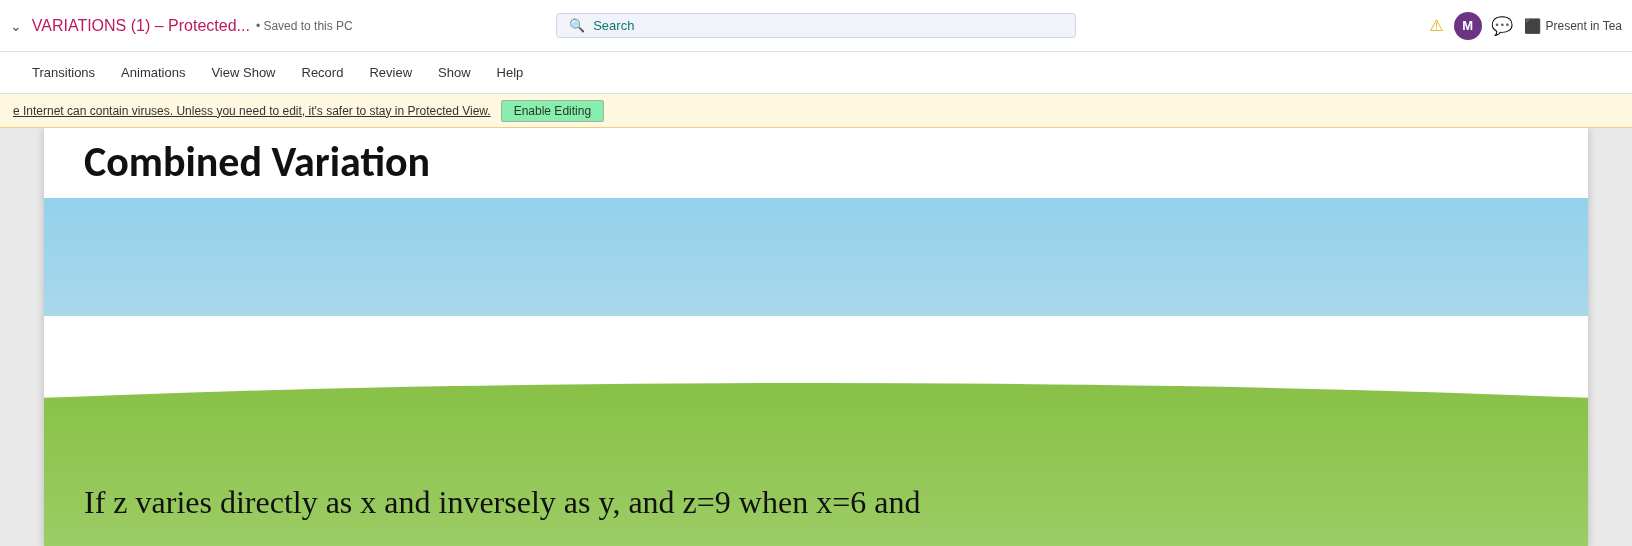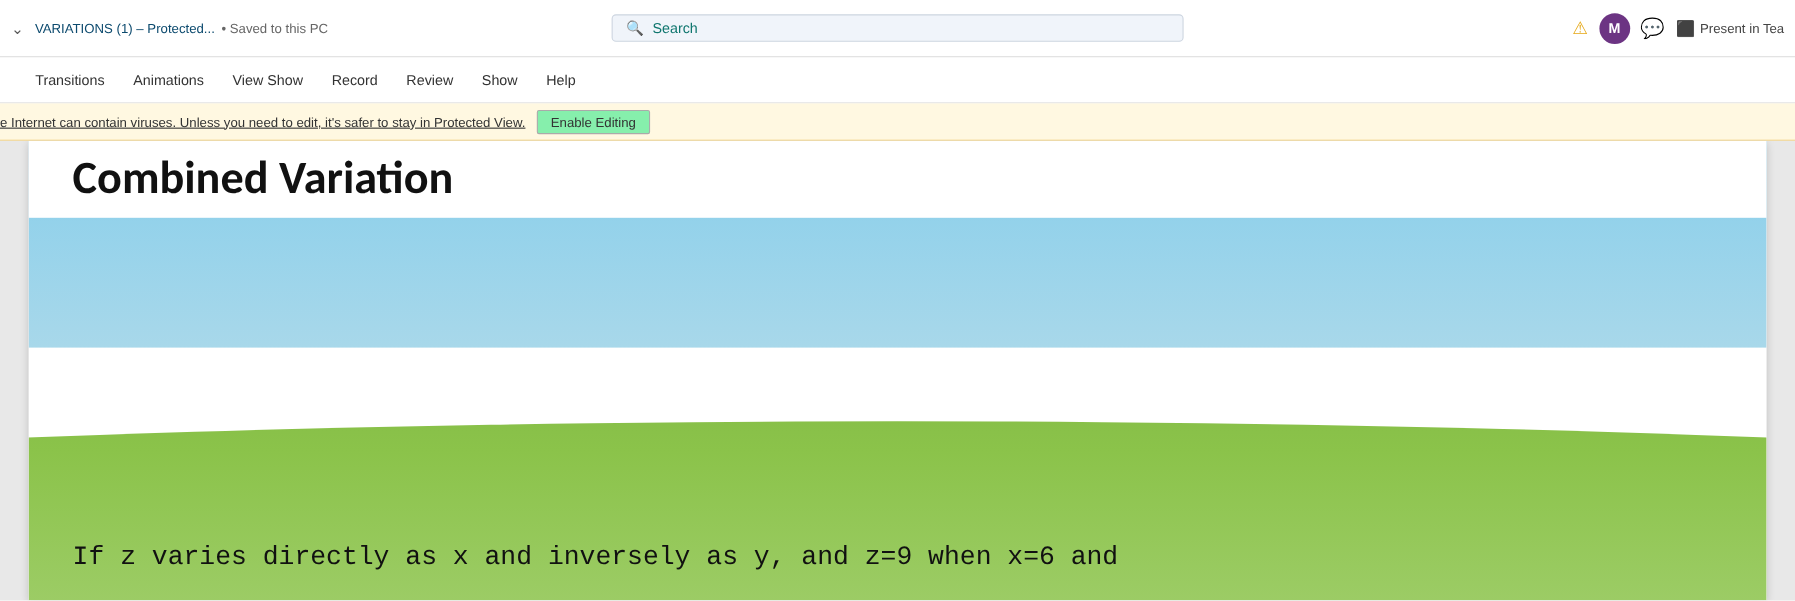--- a/index.html
+++ b/index.html
@@ -27,22 +27,22 @@
       gap: 6px;
       min-width: 380px;
     }
     .back-arrow {
       font-size: 14px;
       color: #555;
       cursor: pointer;
       margin-right: 4px;
     }
     .file-title {
-      font-size: 12px;
-      color: #0c4a6e;
+      font-size: 16px;
+      color: #be185d;
       white-space: nowrap;
     }
     .saved-status {
       font-size: 12px;
       color: #666;
       text-align: right;
     }
     .search-bar {
       display: flex;
       align-items: center;
@@ -122,21 +122,21 @@
       white-space: nowrap;
     }
 
     
     .protected-bar {
       display: flex;
       align-items: center;
       height: 34px;
       background: #fff8e1;
       border-bottom: 1px solid #f0d080;
-      padding: 0 0;
+      padding: 0 13px;
       gap: 10px;
       font-size: 12px;
       color: #333;
     }
     .protected-text {
       font-size: 12px;
       color: #333;
       text-decoration: underline;
     }
     .enable-editing-btn {
@@ -149,21 +149,21 @@
       border-radius: 2px;
     }
 
     
     .slide-area {
       height: calc(546px - 52px - 42px - 34px);
       background: #e8e8e8;
       display: flex;
       align-items: stretch;
       justify-content: center;
-      padding: 0 26px;
+      padding: 0 44px;
       overflow: hidden;
     }
 
     .slide-container {
       width: 100%;
       background: white;
       position: relative;
       overflow: hidden;
       box-shadow: 0 2px 8px rgba(0,0,0,0.2);
     }
@@ -208,23 +208,23 @@
     }
 
     .slide-content {
       position: absolute;
       bottom: 20px;
       left: 40px;
       right: 40px;
     }
 
     .slide-body-text {
-      font-size: 24px;
+      font-size: 32px;
       color: #111;
-      font-family: Liberation Mono, monospace;
+      font-family: Liberation Serif, serif;
       line-height: 1.5;
     }
   </style>
 </head>
 <body>
 
 <div class="title-bar">
   <div class="title-bar-left">
     <span class="back-arrow">⌄</span>
     <span class="file-title">VARIATIONS (1) – Protected...</span>

